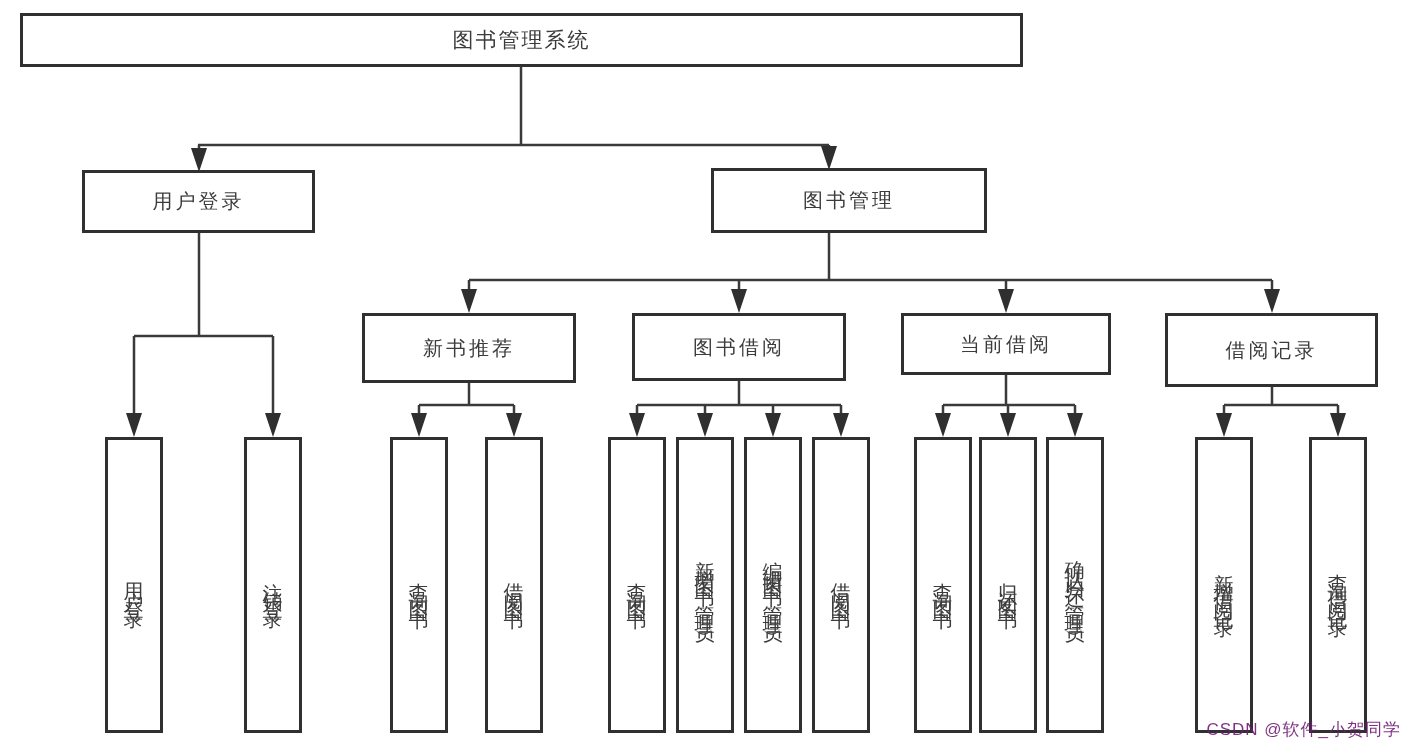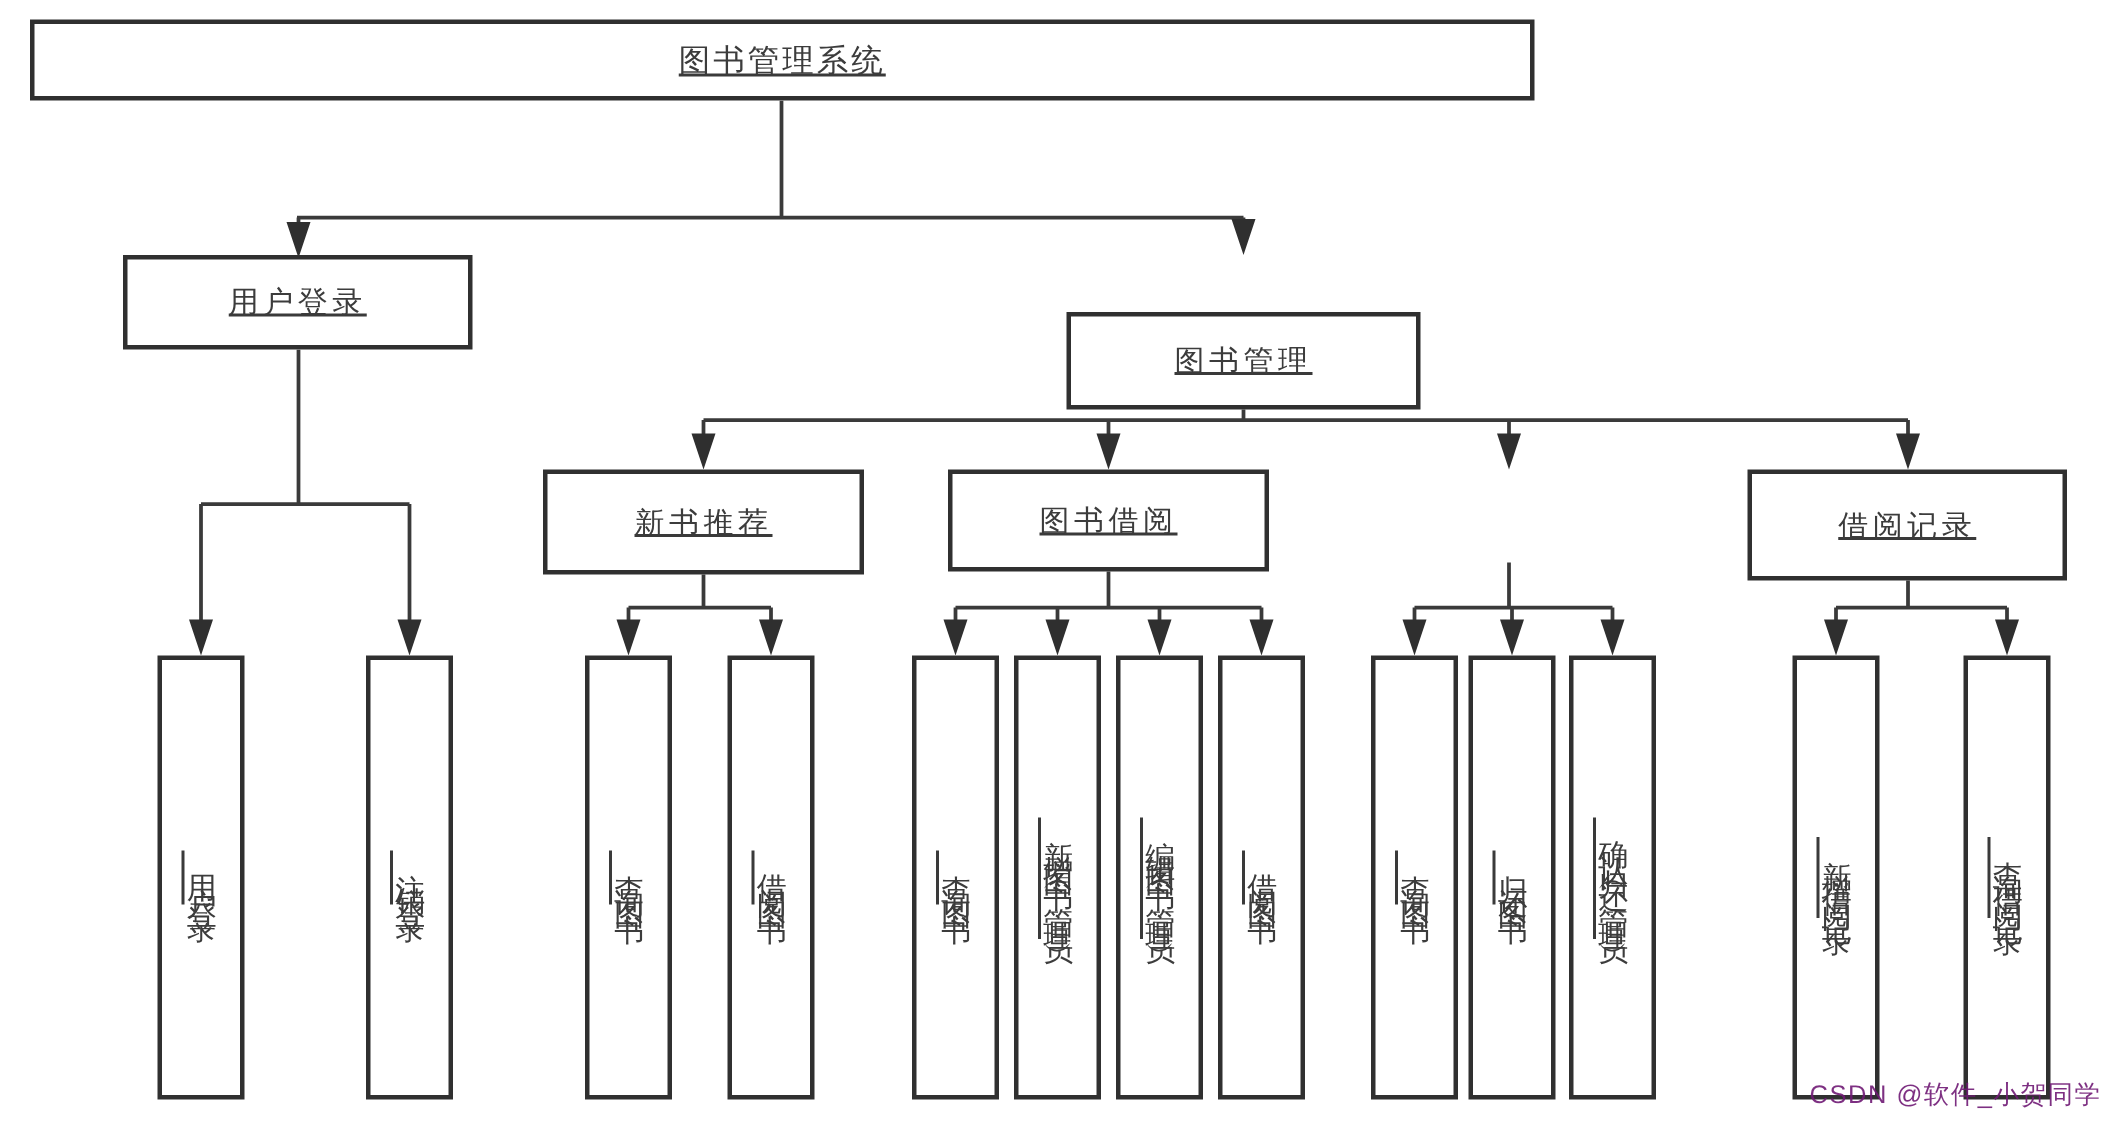--- a/index.html
+++ b/index.html
@@ -14,21 +14,20 @@
   }
   .box {
     position: absolute;
     box-sizing: border-box;
     border: 3px solid #303030;
     background: #ffffff;
     display: flex;
     align-items: center;
     justify-content: center;
     z-index: 2;
-    text-decoration: underline;
   }
   .hlabel {
     font-size: 20px;
     letter-spacing: 3px;
     white-space: nowrap;
     color: #3c3c3c;
   }
   .title-label { font-size: 21px; letter-spacing: 2px; }
   .vlabel {
     writing-mode: vertical-rl;
@@ -103,29 +102,32 @@
          M1330 413 L1346 413 L1338 437 Z" fill="#2f2f2f" stroke="none"></path>
   </svg>
 
   <div class="box" style="left:20px; top:13px; width:1003px; height:54px;">
     <span class="hlabel title-label">图书管理系统</span>
   </div>
 
   <div class="box" style="left:82px; top:170px; width:233px; height:63px;">
     <span class="hlabel">用户登录</span>
   </div>
-  <div class="box" style="left:711px; top:168px; width:236px; height:65px;margin-top:40px;">
+  <div class="box" style="left:711px; top:168px; width:276px; height:65px;">
     <span class="hlabel">图书管理</span>
   </div>
 
   <div class="box" style="left:362px; top:313px; width:214px; height:70px;">
     <span class="hlabel">新书推荐</span>
   </div>
   <div class="box" style="left:632px; top:313px; width:214px; height:68px;">
     <span class="hlabel">图书借阅</span>
+  </div>
+  <div class="box" style="left:901px; top:313px; width:210px; height:62px;">
+    <span class="hlabel">当前借阅</span>
   </div>
   <div class="box" style="left:1165px; top:313px; width:213px; height:74px;">
     <span class="hlabel">借阅记录</span>
   </div>
 
   <div class="box" style="left:105px; top:437px; width:58px; height:296px;">
     <span class="vlabel">用户登录</span>
   </div>
   <div class="box" style="left:244px; top:437px; width:58px; height:296px;">
     <span class="vlabel">注销登录</span>

